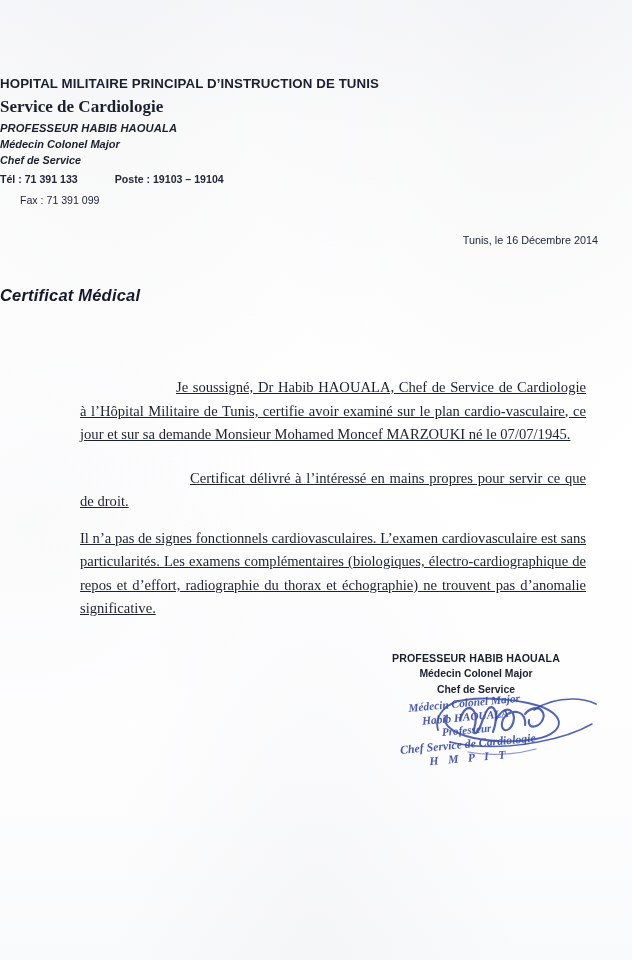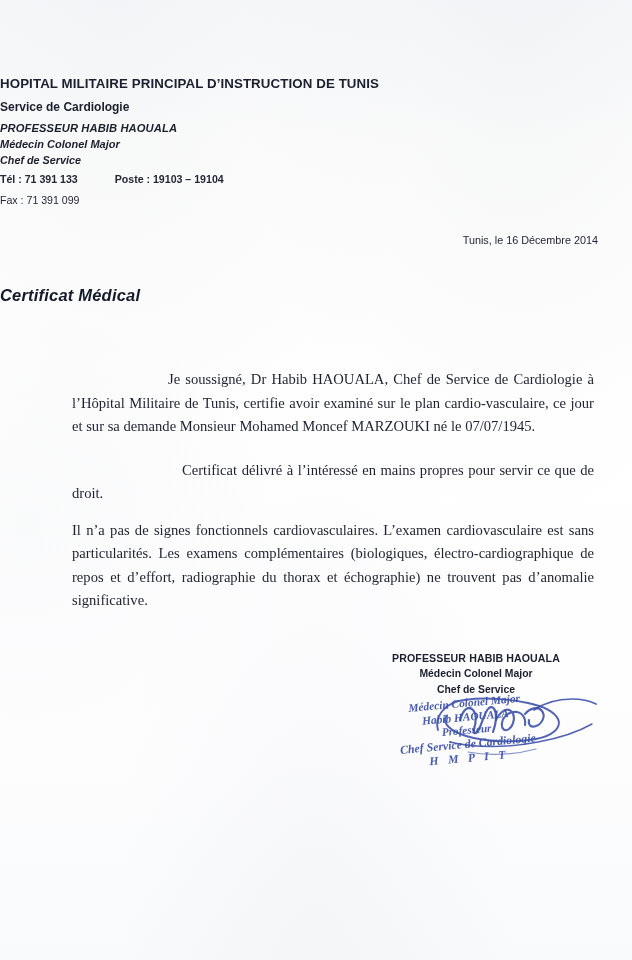--- a/index.html
+++ b/index.html
@@ -45,24 +45,25 @@
     font-family: "Liberation Sans", sans-serif;
     margin-top: 8px;
   }
   .lh-hospital {
     font-size: 13.3px;
     font-weight: bold;
     letter-spacing: 0.1px;
     line-height: 16px;
   }
   .lh-service {
-    font-size: 12px;
+    font-size: 17px;
     font-weight: bold;
     line-height: 18px;
     margin-top: 6px;
+    font-family: Liberation Serif, serif;
   }
   .lh-prof {
     font-size: 11.2px;
     font-weight: bold;
     font-style: italic;
     line-height: 15px;
     margin-top: 5px;
     letter-spacing: 0.1px;
   }
   .lh-rank {
@@ -86,20 +87,21 @@
     color: #232736;
     font-weight: bold;
   }
   .lh-contact .tel { display: inline-block; }
   .lh-contact .poste { display: inline-block; margin-left: 34px; }
   .lh-fax {
     font-size: 10.6px;
     line-height: 15px;
     margin-top: 6px;
     color: #232736;
+    padding-left: 20px;
   }
 
   
   .date-line {
     position: absolute;
     right: 34px;
     top: 234px;
     font-family: Liberation Sans, sans-serif;
     font-size: 10.8px;
     color: #232736;
@@ -127,21 +129,22 @@
     top: 364px;
     width: 530px;
     color: #1e2230;
     font-family: "Liberation Serif", serif;
     font-size: 14.6px;
     line-height: 23.5px;
   }
   .para {
     text-align: justify;
     text-justify: inter-word;
-    margin: 4px;
+    margin: 12px;
+    text-decoration: underline;
   }
   .para.indent-1 { text-indent: 96px; }
   .para.indent-0 { text-indent: 0; }
   .para.indent-2 { text-indent: 110px; }
   .para + .para { margin-top: 13px; }
   .para.gap-large { margin-top: 20px; }
 
   
   .sig-block {
     position: absolute;

